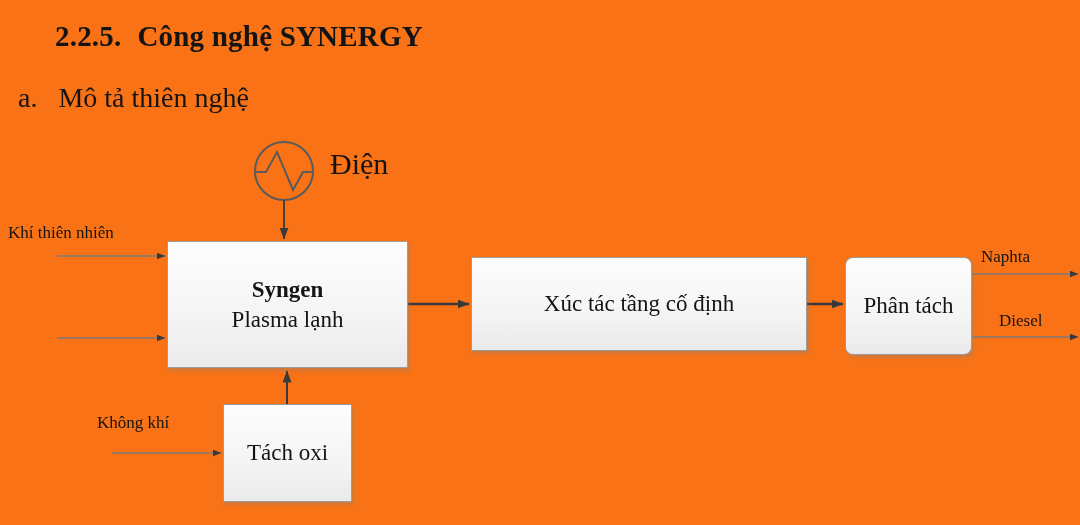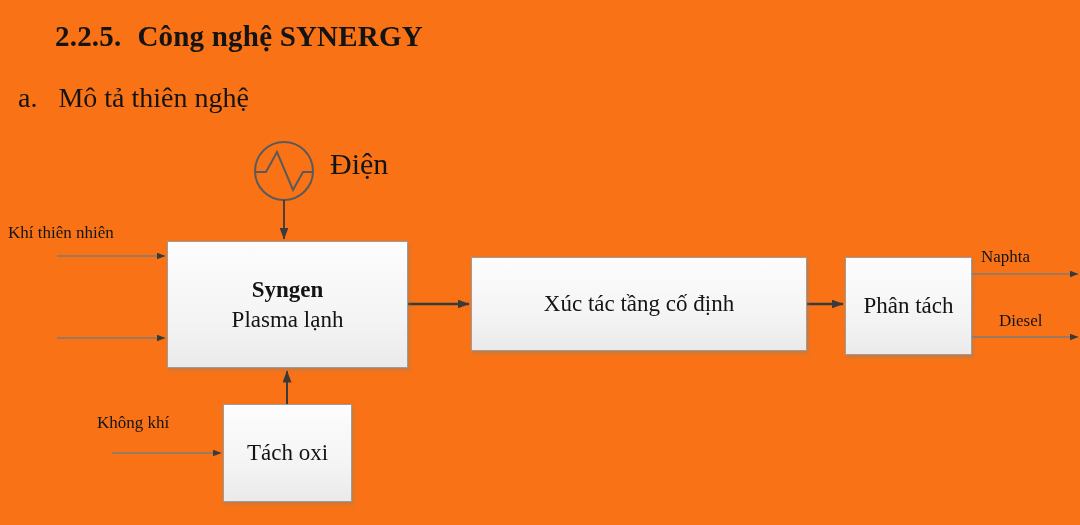--- a/index.html
+++ b/index.html
@@ -100,21 +100,21 @@
 
     <div class="box" style="left:167px;top:241px;width:241px;height:127px;">
       <span class="t-bold">Syngen</span>
       <span>Plasma lạnh</span>
     </div>
 
     <div class="box" style="left:471px;top:257px;width:336px;height:94px;">
       <span>Xúc tác tầng cố định</span>
     </div>
 
-    <div class="box" style="left:845px;top:257px;width:127px;height:98px;">
+    <div class="box" style="left:845px;top:257px;width:127px;height:98px;border-radius:8px;">
       <span>Phân tách</span>
     </div>
 
     <div class="box" style="left:223px;top:404px;width:129px;height:98px;">
       <span>Tách oxi</span>
     </div>
 
   </div>
 </div>
 

